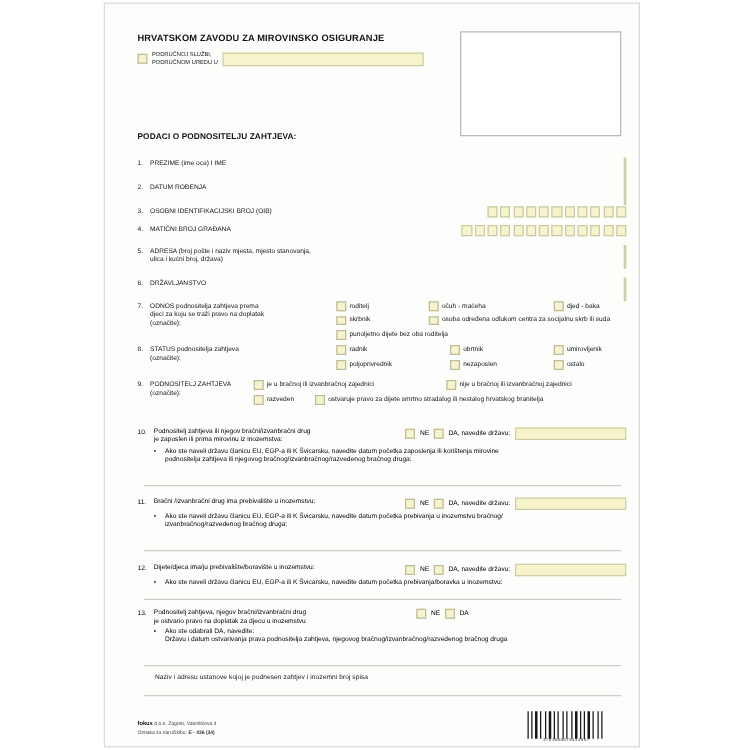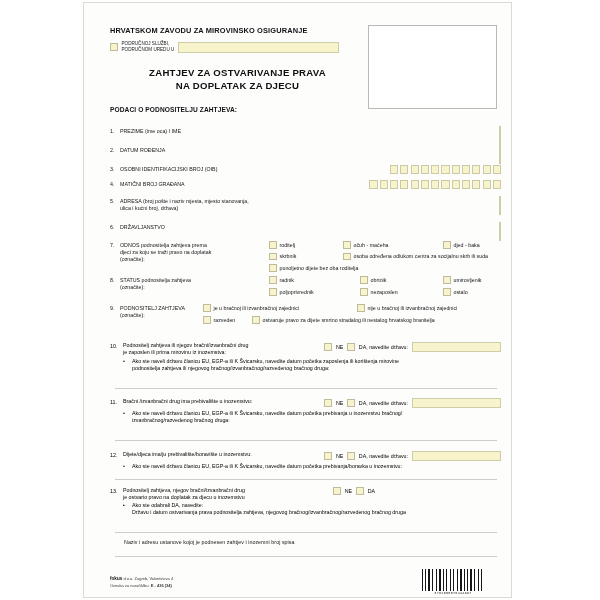--- a/index.html
+++ b/index.html
@@ -253,24 +253,20 @@
 
       <div class="podrucna-row">
         <span class="cb"></span>
         <span class="podrucna-lbl">
           <span>PODRUČNOJ SLUŽBI,</span><br>
           <span>PODRUČNOM UREDU U</span>
         </span>
         <span class="yf podrucna-field"></span>
       </div>
 
-      <div class="main-title">
-        <span>ZAHTJEV ZA OSTVARIVANJE PRAVA</span><br>
-        <span>NA DOPLATAK ZA DJECU</span>
-      </div>
 
       <div class="section-title">PODACI O PODNOSITELJU ZAHTJEVA:</div>
 
       <div class="stampbox"></div>
 
       <div class="frow" style="top:114px;">
         <span class="fnum">1.</span>
         <span class="flabel">PREZIME (ime oca) I IME</span>
         <span class="fctl"><span class="yf inp-wide"></span></span>
       </div>

